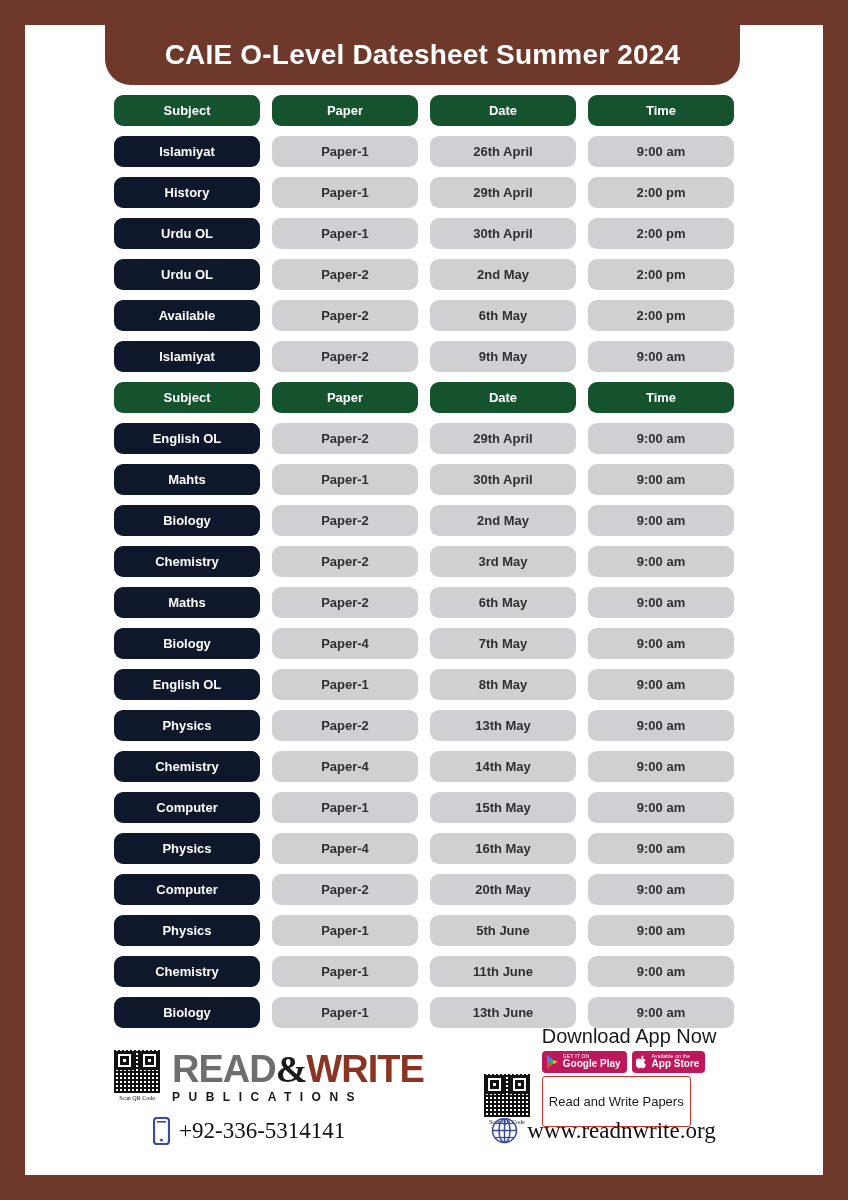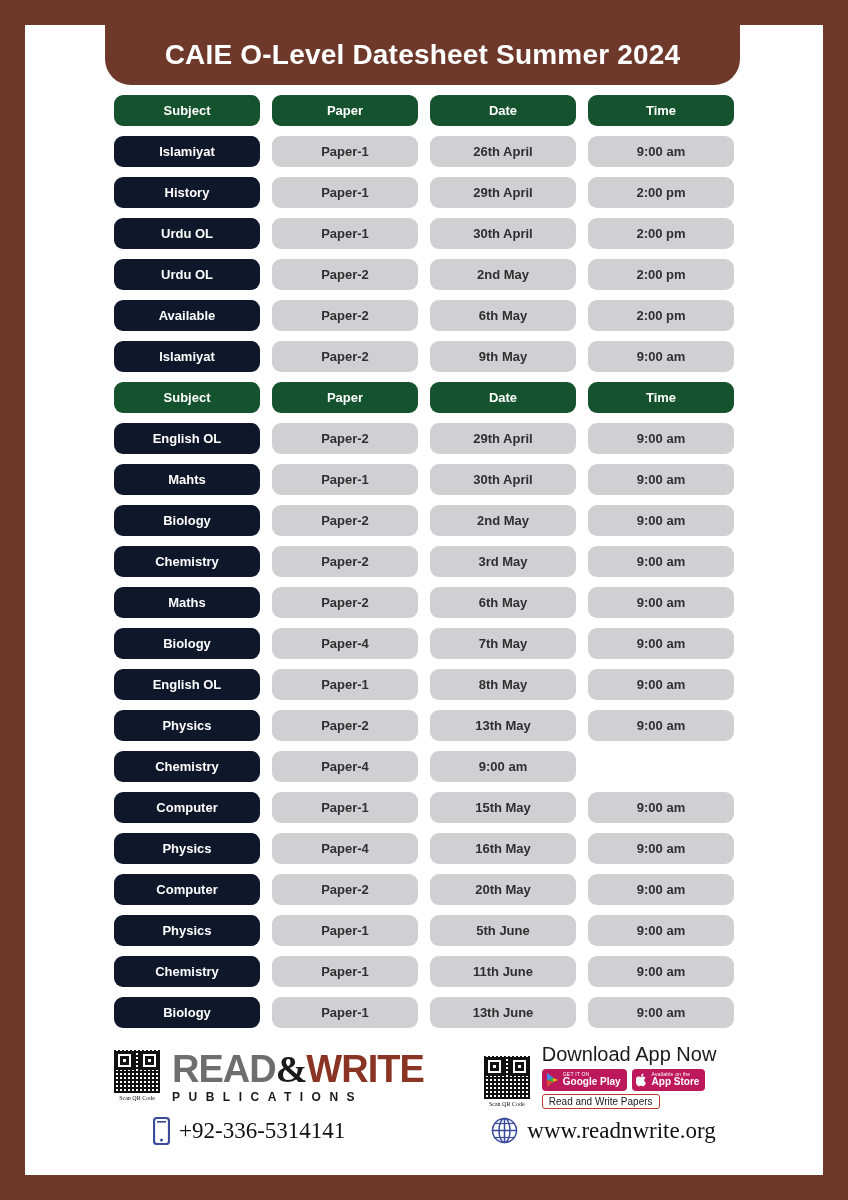--- a/index.html
+++ b/index.html
@@ -145,22 +145,22 @@
     display: flex; align-items: center;
     padding: 2px 6px 2px 4px; height: 22px;
   }
   .badge-icon { margin-right: 4px; display:flex; align-items:center; }
   .badge-txt { display: flex; flex-direction: column; line-height: 1.05; }
   .badge-small { font-size: 5px; letter-spacing: .2px; white-space: nowrap; }
   .badge-big { font-size: 10px; font-weight: bold; white-space: nowrap; }
   .papers-box {
     border: 1.5px solid #C0392B;
     border-radius: 3px;
-    padding: 1px 6px;
-    font-size: 10px;
+    padding: 17px 6px;
+    font-size: 13px;
     color: #1A1A1A;
     white-space: nowrap;
   }
 
   
   .contact {
     display: flex;
     align-items: flex-start;
     height: 52px;
     padding-left: 128px;
@@ -273,20 +273,21 @@
       </div>
       <div class="row data">
         <div class="cell c-subject">Physics</div>
         <div class="cell c-paper">Paper-2</div>
         <div class="cell c-date">13th May</div>
         <div class="cell c-time">9:00 am</div>
       </div>
       <div class="row data">
         <div class="cell c-subject">Chemistry</div>
         <div class="cell c-paper">Paper-4</div>
+        <div class="cell c-date">14th May</div>
         <div class="cell c-time">9:00 am</div>
       </div>
       <div class="row data">
         <div class="cell c-subject">Computer</div>
         <div class="cell c-paper">Paper-1</div>
         <div class="cell c-date">15th May</div>
         <div class="cell c-time">9:00 am</div>
       </div>
       <div class="row data">
         <div class="cell c-subject">Physics</div>

